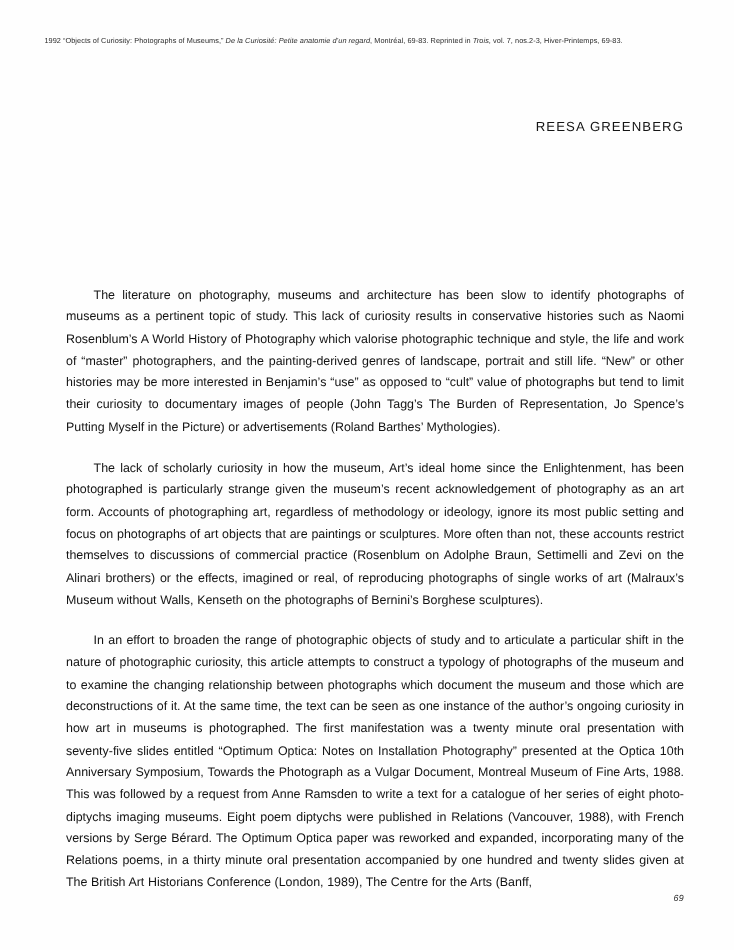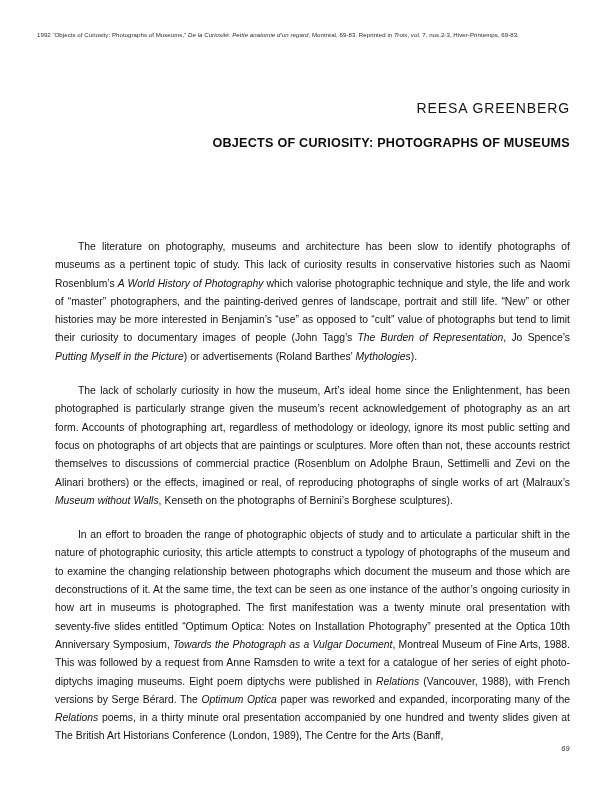--- a/index.html
+++ b/index.html
@@ -33,21 +33,21 @@
     letter-spacing: 0.05px;
     text-align: left;
   }
   .citation .it { font-style: italic; }
 
   
   .author {
     position: absolute;
     right: 42px;
     top: 100px;
-    font-size: 14px;
+    font-size: 11px;
     letter-spacing: 0.9px;
     color: #151515;
     text-align: right;
     white-space: nowrap;
   }
 
   
   .article-title {
     position: absolute;
     right: 42px;
@@ -72,21 +72,21 @@
     font-size: 10.35px;
     line-height: 18.3px;
     text-align: justify;
     text-indent: 23px;
     color: #131313;
     word-spacing: 0.15px;
     -webkit-hyphens: none;
     hyphens: none;
   }
   .body-text p:last-child { margin-bottom: 16px; }
-  .body-text .it { font-style: italic; }
+  .body-text .it { }
 
   
   .folio {
     position: absolute;
     right: 42px;
     top: 744px;
     font-size: 7.4px;
     color: #303030;
     letter-spacing: 0.3px;
     font-style: italic;
@@ -96,21 +96,20 @@
 <body>
 
 <div class="page">
 
   <div class="citation">
     <span>1992  “Objects of Curiosity: Photographs of Museums,”  </span><span class="it">De la Curiosité: Petite anatomie d’un regard</span><span>, Montréal, 69-83.  Reprinted in </span><span class="it">Trois</span><span>, vol. 7, nos.2-3, Hiver-Printemps, 69-83.</span>
   </div>
 
   <div class="author">REESA GREENBERG</div>
 
-  <h1 class="article-title">OBJECTS OF CURIOSITY: PHOTOGRAPHS OF MUSEUMS</h1>
 
   <div class="body-text">
       <p><span>The literature on photography, museums and architecture has been slow to identify photographs of museums as a pertinent topic of study. This lack of curiosity results in conservative histories such as Naomi Rosenblum’s </span><span class="it">A World History of Photography</span><span> which valorise photographic technique and style, the life and work of “master” photographers, and the painting-derived genres of landscape, portrait and still life. “New” or other histories may be more interested in Benjamin’s “use” as opposed to “cult” value of photographs but tend to limit their curiosity to documentary images of people (John Tagg’s </span><span class="it">The Burden of Representation</span><span>, Jo Spence’s </span><span class="it">Putting Myself in the Picture</span><span>) or advertisements (Roland Barthes’ </span><span class="it">Mythologies</span><span>).</span></p>
       <p><span>The lack of scholarly curiosity in how the museum, Art’s ideal home since the Enlightenment, has been photographed is particularly strange given the museum’s recent acknowledgement of photography as an art form. Accounts of photographing art, regardless of methodology or ideology, ignore its most public setting and focus on photographs of art objects that are paintings or sculptures. More often than not, these accounts restrict themselves to discussions of commercial practice (Rosenblum on Adolphe Braun, Settimelli and Zevi on the Alinari brothers) or the effects, imagined or real, of reproducing photographs of single works of art (Malraux’s </span><span class="it">Museum without Walls</span><span>, Kenseth on the photographs of Bernini’s Borghese sculptures).</span></p>
       <p><span>In an effort to broaden the range of photographic objects of study and to articulate a particular shift in the nature of photographic curiosity, this article attempts to construct a typology of photographs of the museum and to examine the changing relationship between photographs which document the museum and those which are deconstructions of it. At the same time, the text can be seen as one instance of the author’s ongoing curiosity in how art in museums is photographed. The first manifestation was a twenty minute oral presentation with seventy-five slides entitled “Optimum Optica: Notes on Installation Photography” presented at the Optica 10th Anniversary Symposium, </span><span class="it">Towards the Photograph as a Vulgar Document</span><span>, Montreal Museum of Fine Arts, 1988. This was followed by a request from Anne Ramsden to write a text for a catalogue of her series of eight photo-diptychs imaging museums. Eight poem diptychs were published in </span><span class="it">Relations</span><span> (Vancouver, 1988), with French versions by Serge Bérard. The </span><span class="it">Optimum Optica</span><span> paper was reworked and expanded, incorporating many of the </span><span class="it">Relations</span><span> poems, in a thirty minute oral presentation accompanied by one hundred and twenty slides given at The British Art Historians Conference (London, 1989), The Centre for the Arts (Banff,</span></p>
     </div>
 
   <div class="folio">69</div>
 
 </div>

